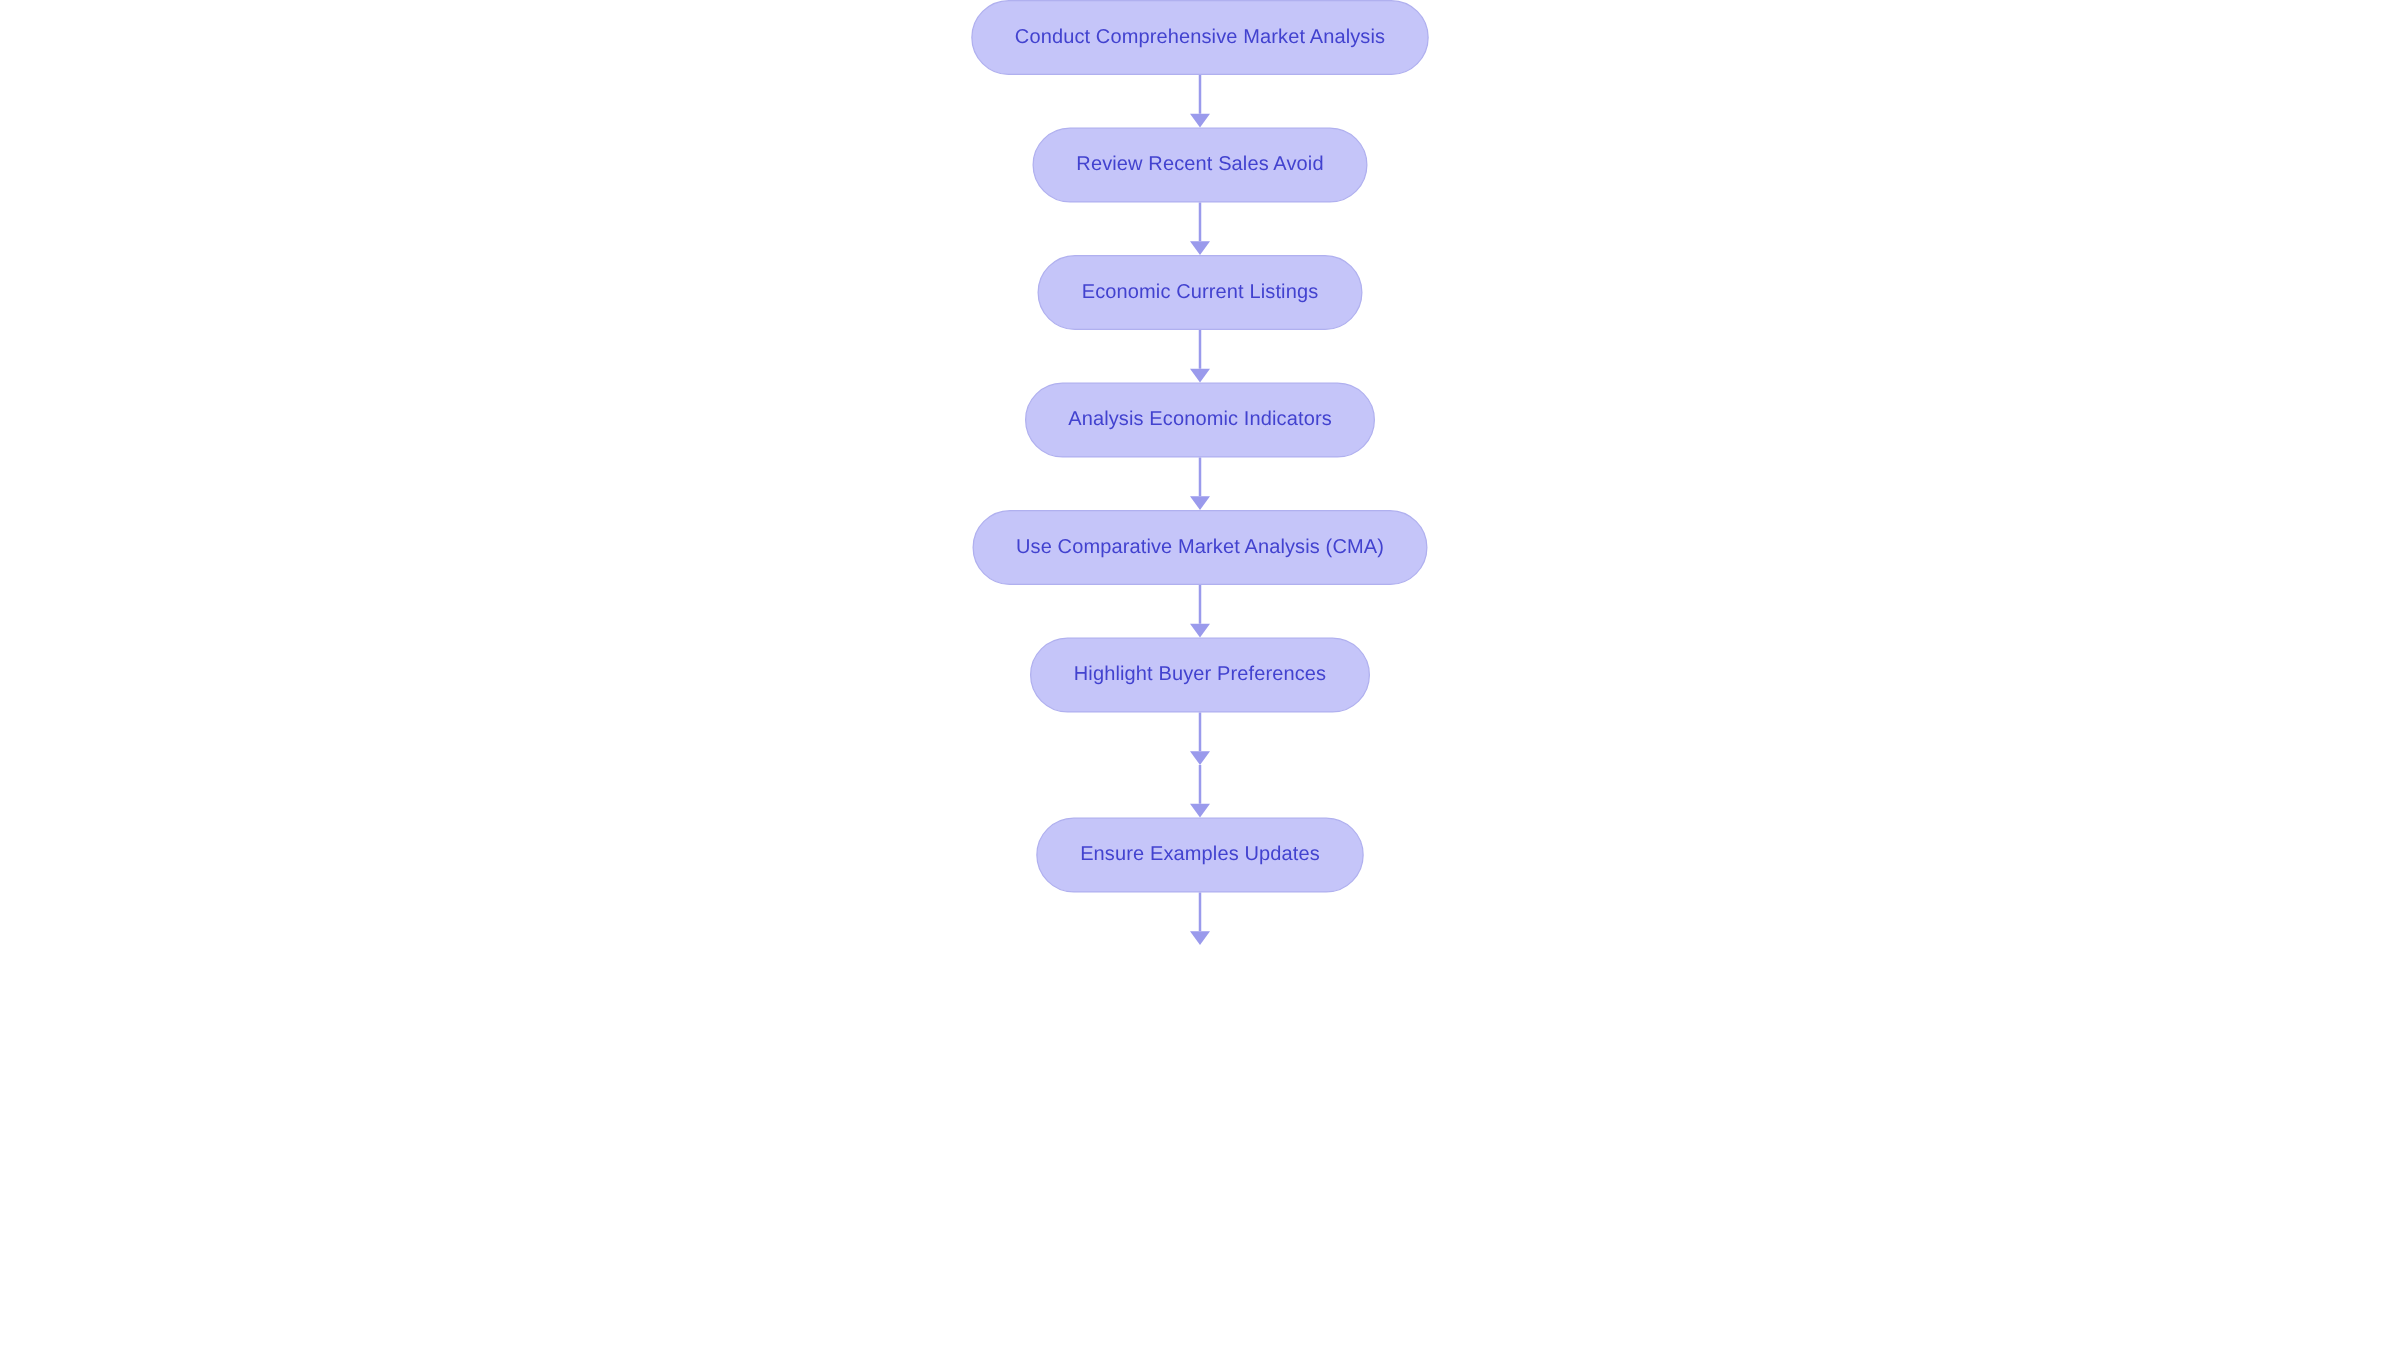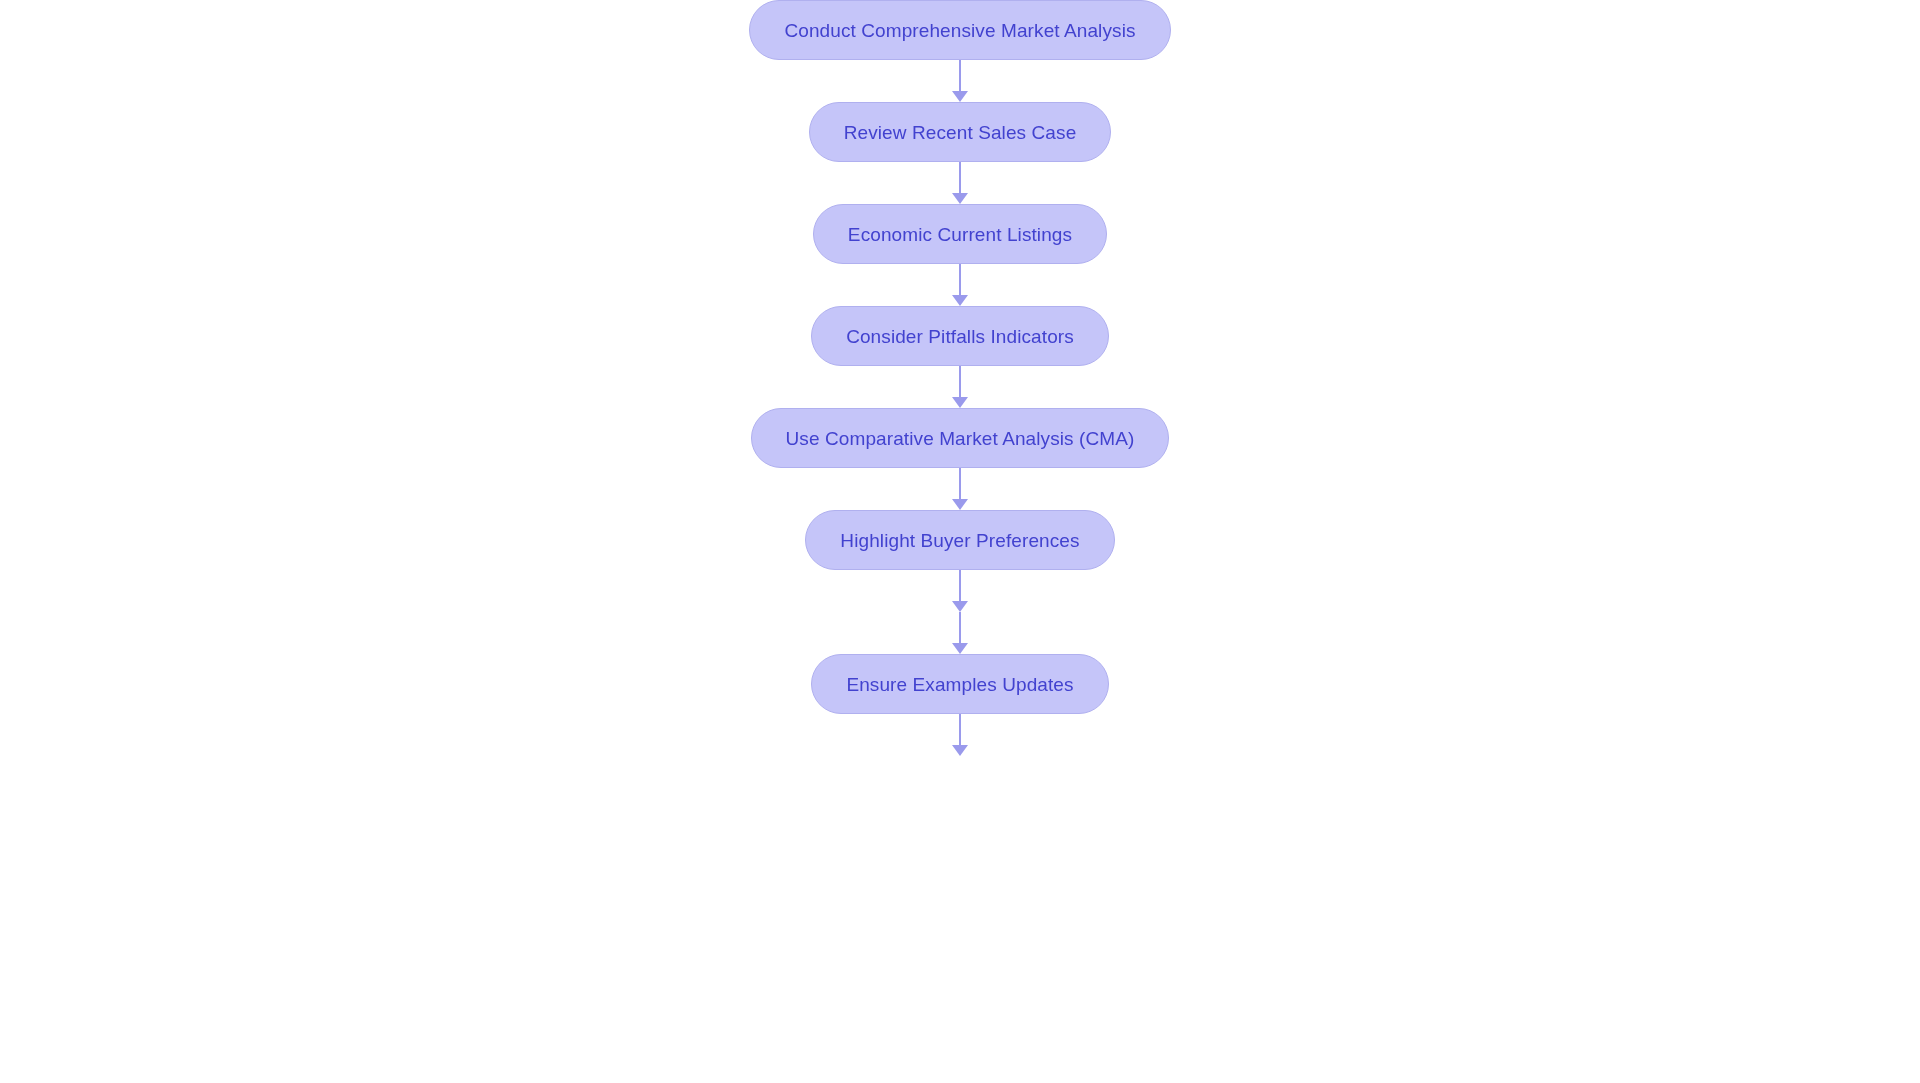--- a/index.html
+++ b/index.html
@@ -34,21 +34,21 @@
     align-items: center;
   }
 
   .flow-node {
     box-sizing: border-box;
     height: 60px;
     border-radius: 30px;
     background: #c5c5f9;
     border: 1px solid #b0b0ef;
     color: #4242cf;
-    font-size: 19px;
+    font-size: 16px;
     line-height: 1;
     letter-spacing: 0.1px;
     display: flex;
     align-items: center;
     justify-content: center;
     padding: 0 34px;
     white-space: nowrap;
     user-select: none;
   }
 
@@ -86,39 +86,39 @@
     <div class="flow-node">
       <span>Conduct Comprehensive Market Analysis</span>
     </div>
 
     <div class="flow-connector">
       <div class="connector-stem"></div>
       <div class="connector-head"></div>
     </div>
 
     <div class="flow-node">
-      <span>Review Recent Sales Case</span>
+      <span>Review Recent Sales Avoid</span>
     </div>
 
     <div class="flow-connector">
       <div class="connector-stem"></div>
       <div class="connector-head"></div>
     </div>
 
     <div class="flow-node">
       <span>Economic Current Listings</span>
     </div>
 
     <div class="flow-connector">
       <div class="connector-stem"></div>
       <div class="connector-head"></div>
     </div>
 
     <div class="flow-node">
-      <span>Consider Pitfalls Indicators</span>
+      <span>Analysis Economic Indicators</span>
     </div>
 
     <div class="flow-connector">
       <div class="connector-stem"></div>
       <div class="connector-head"></div>
     </div>
 
     <div class="flow-node">
       <span>Use Comparative Market Analysis (CMA)</span>
     </div>

